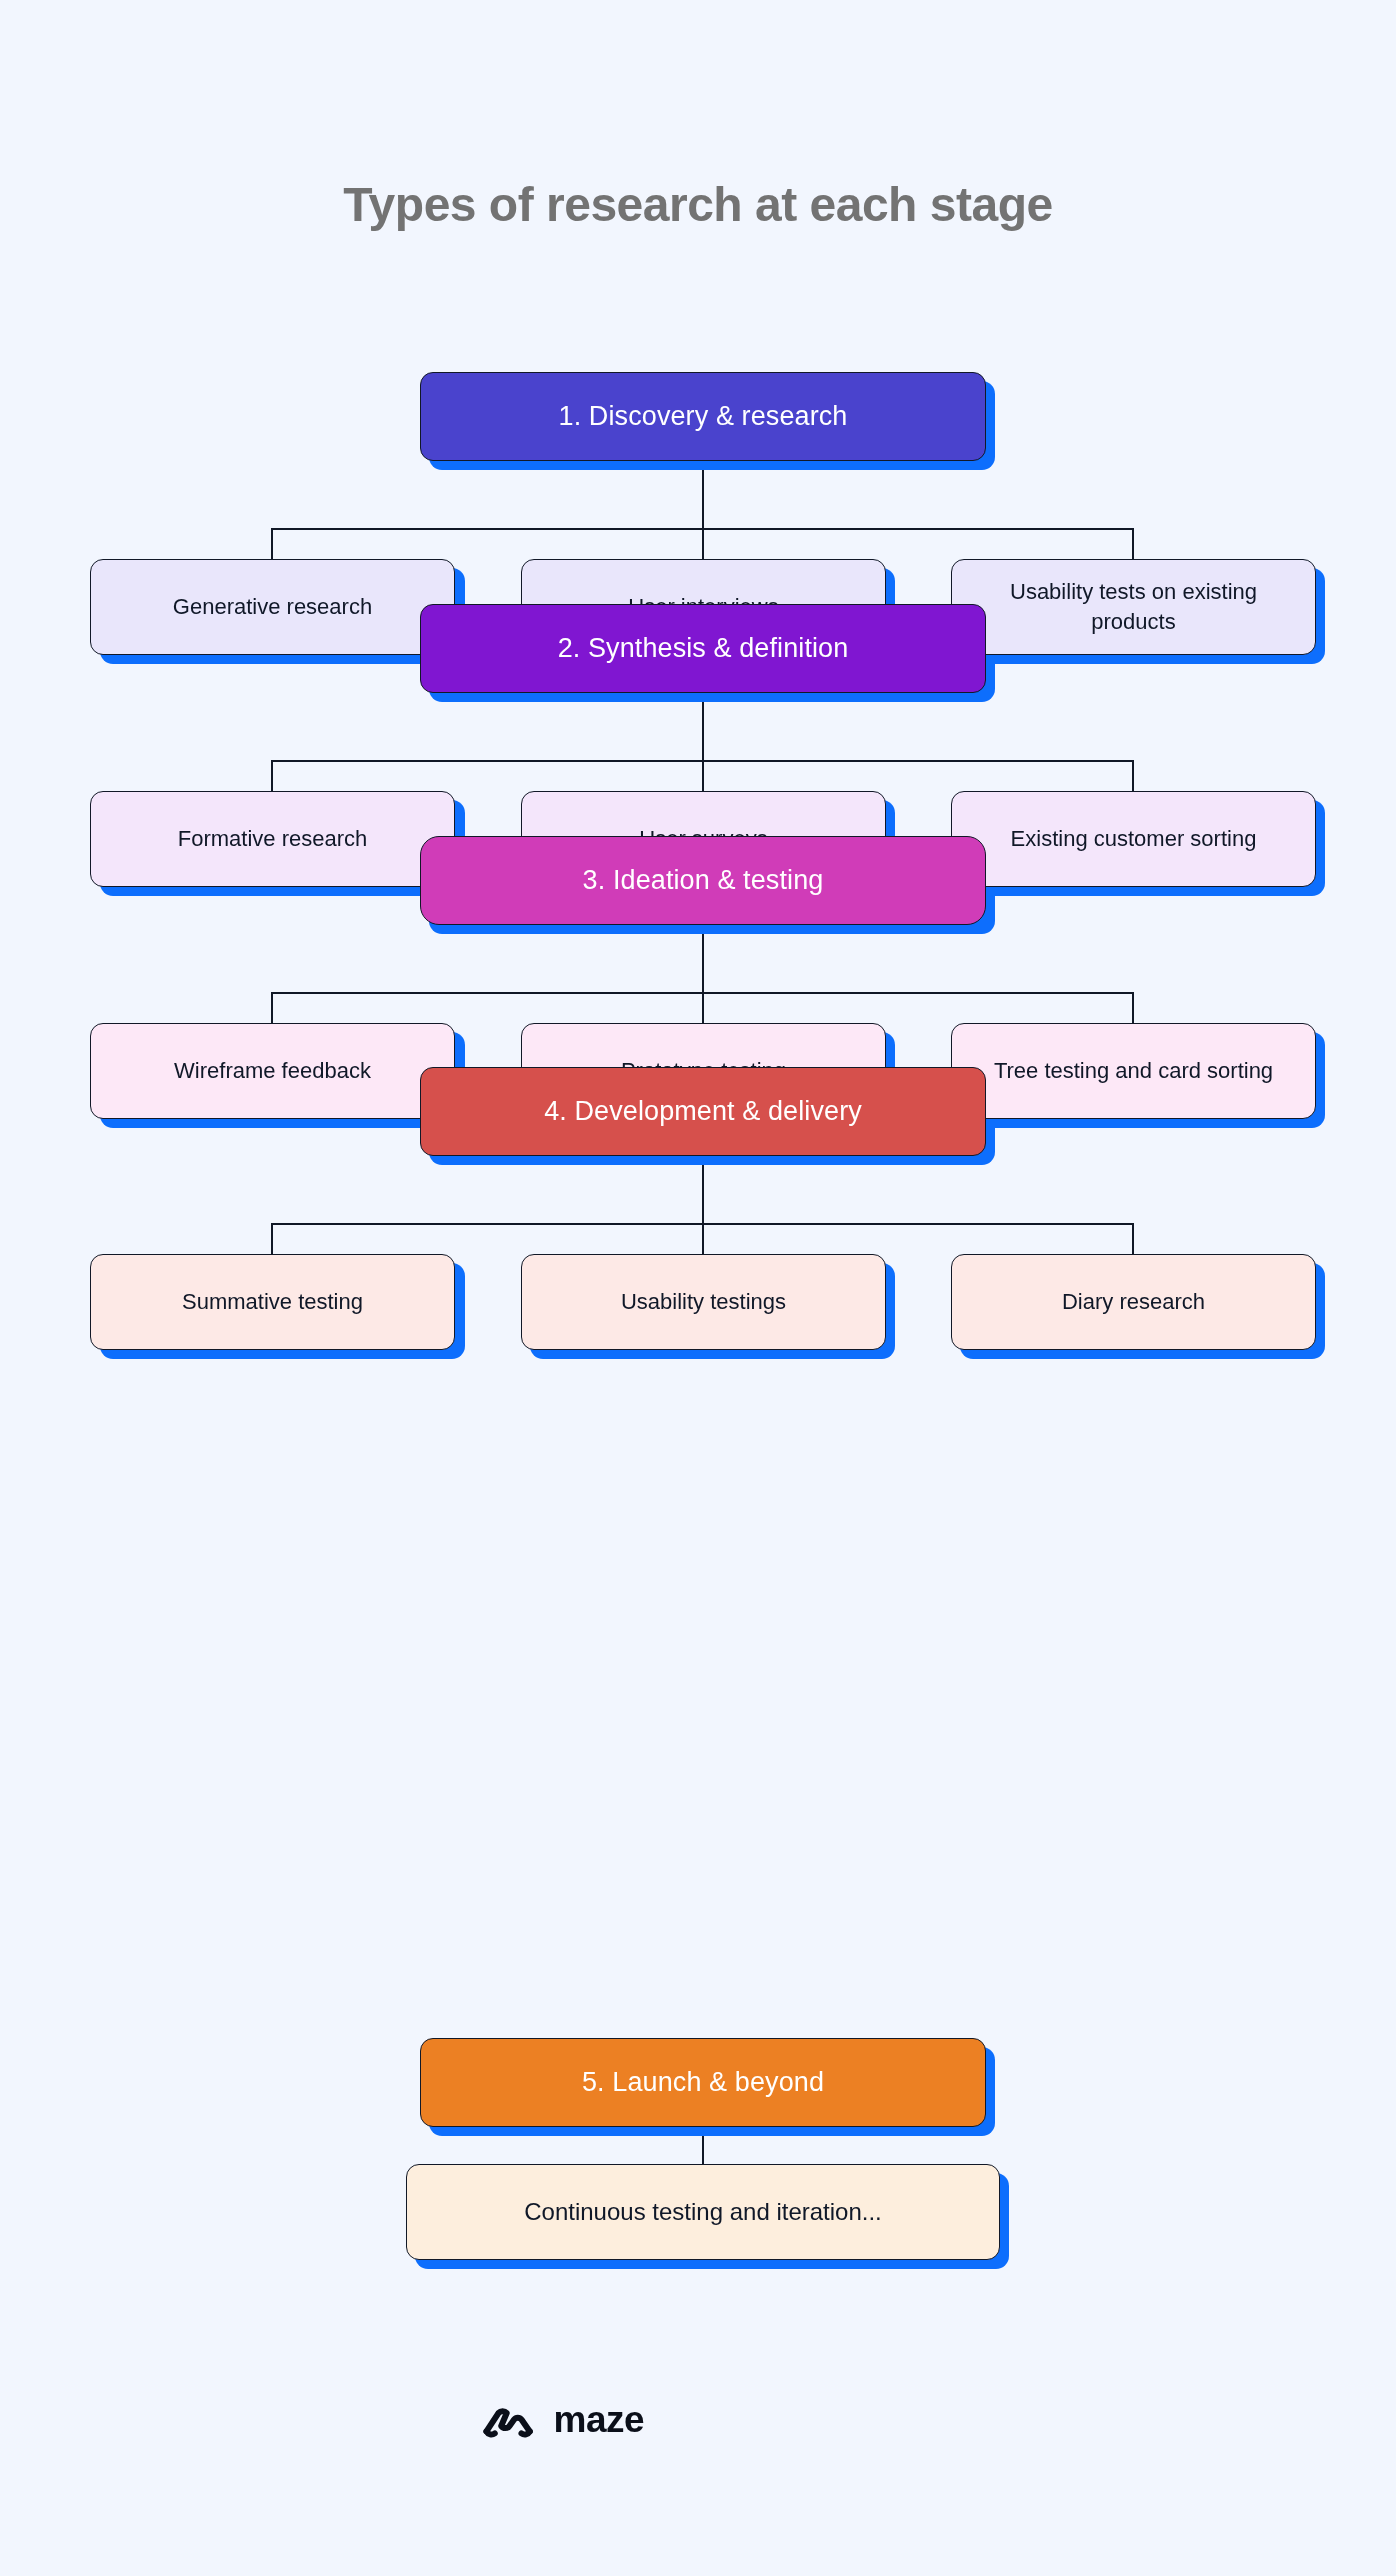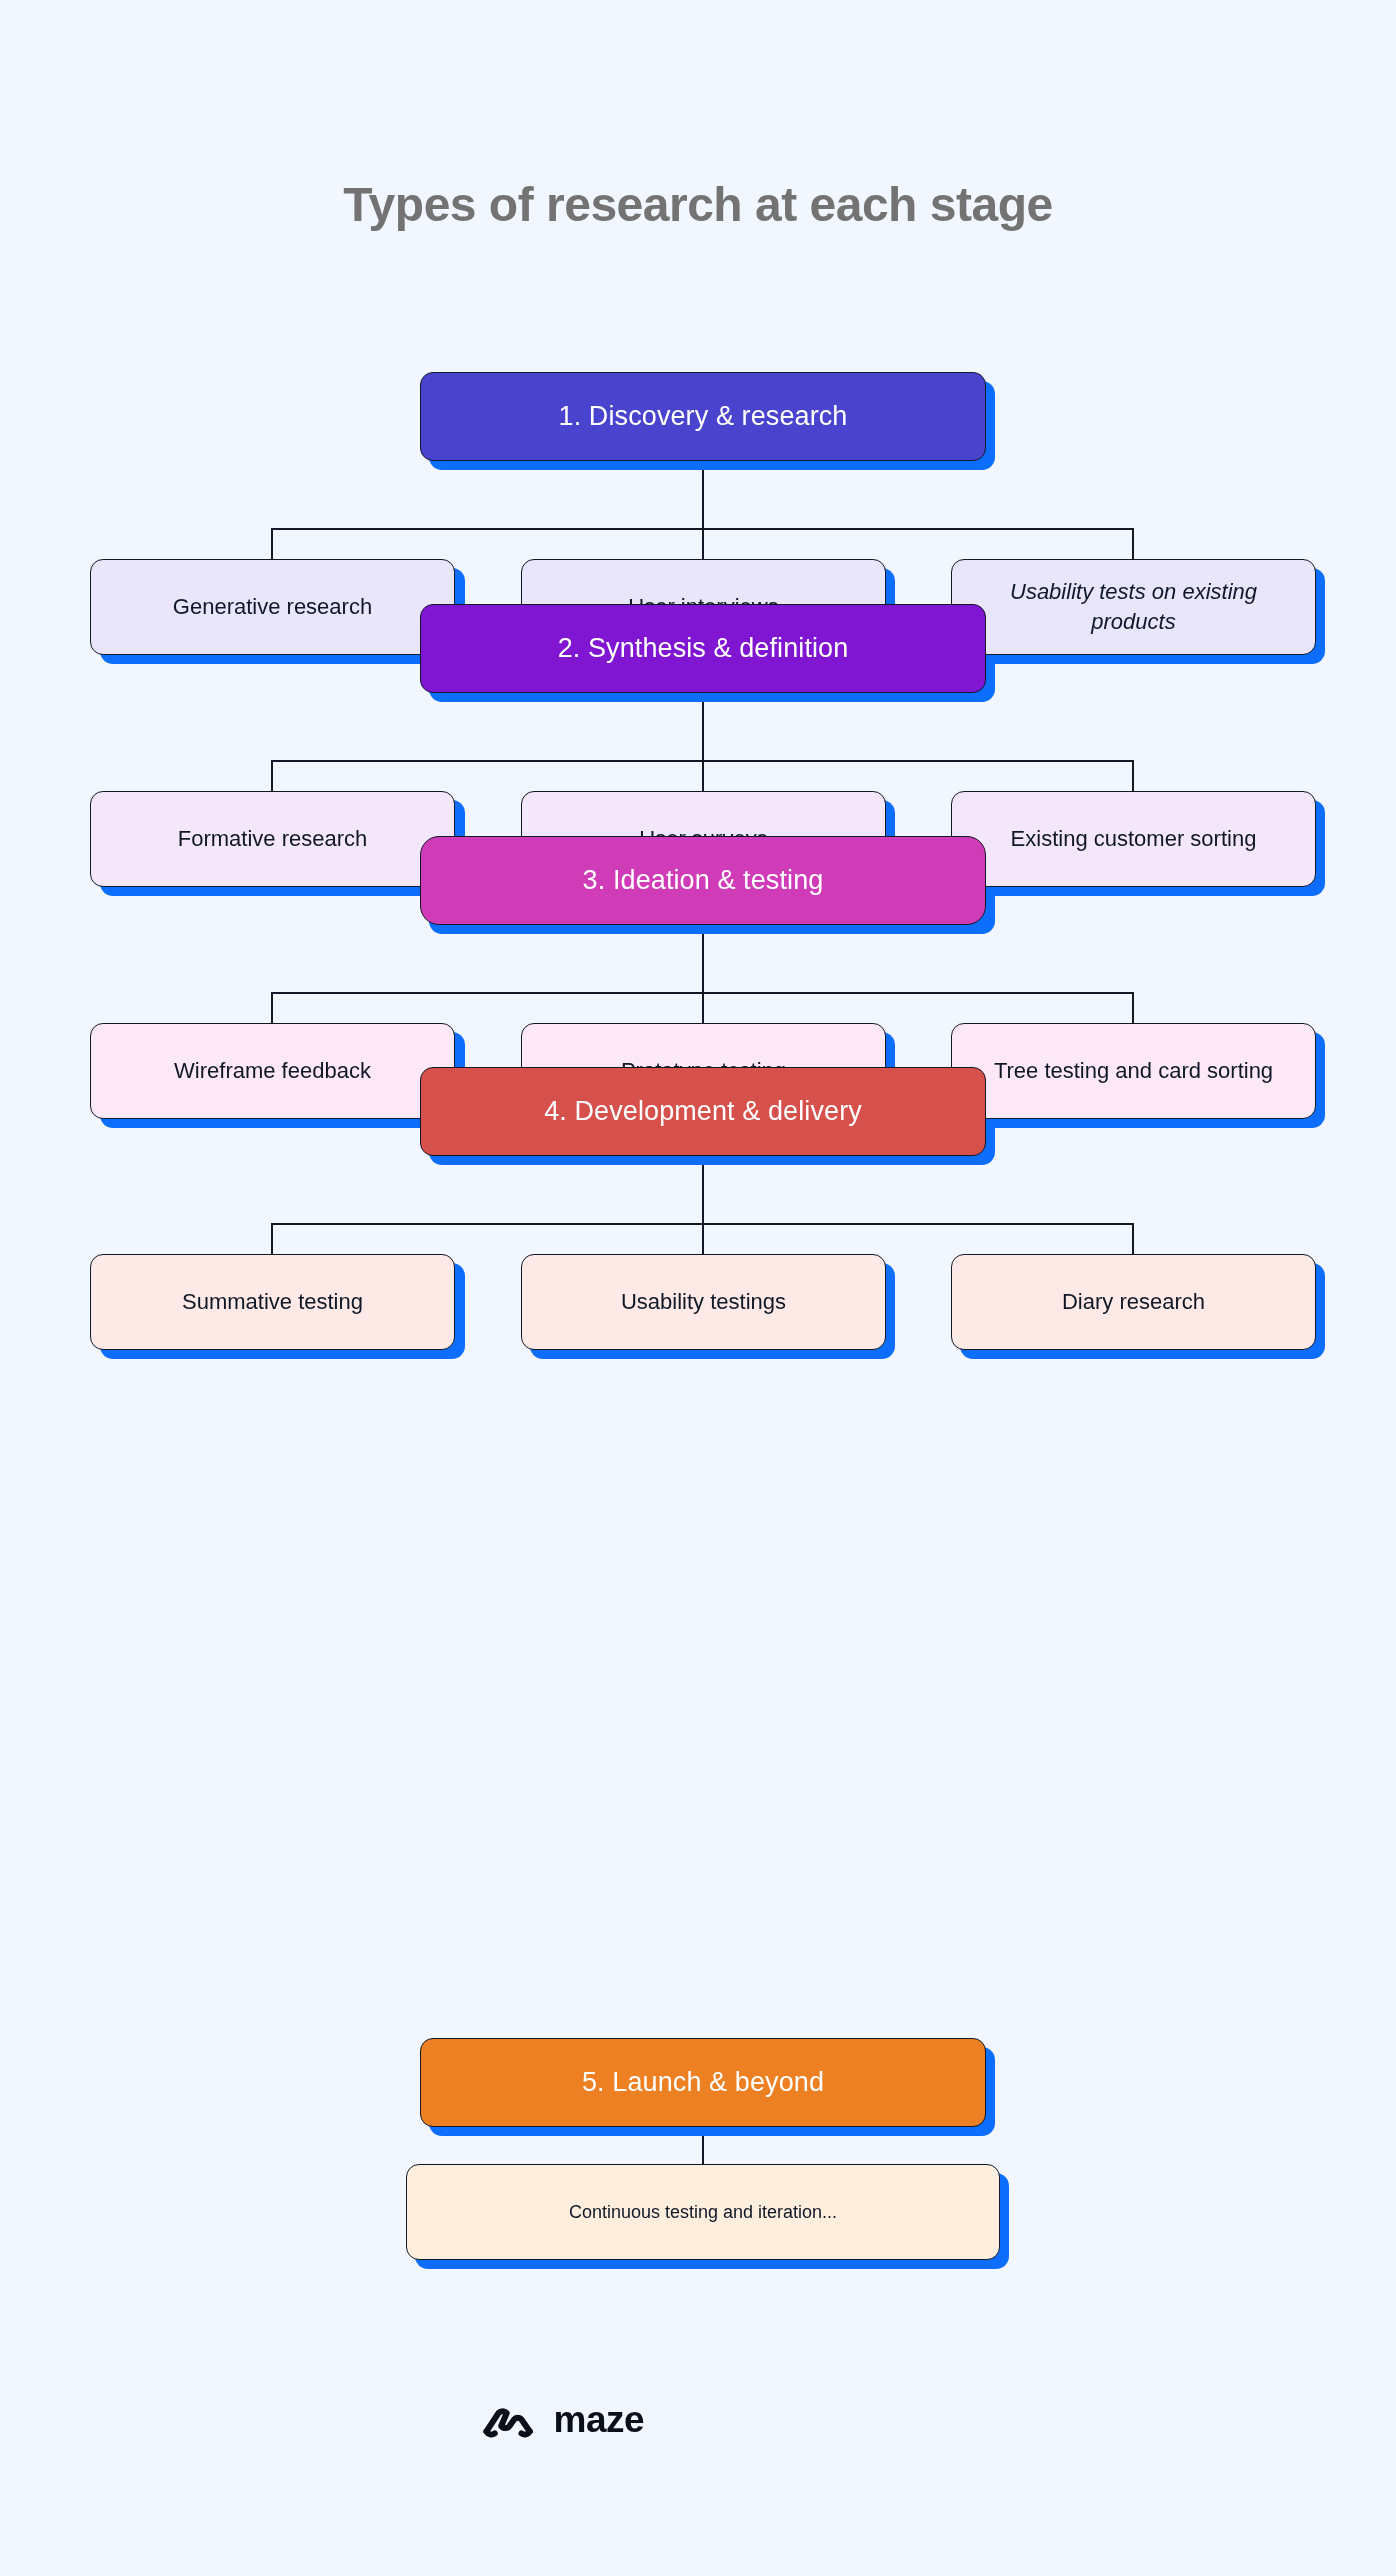--- a/index.html
+++ b/index.html
@@ -101,21 +101,21 @@
   .leaf-2s { left: 530px; }
   .leaf-3  { left: 951px; }
   .leaf-3s { left: 960px; }
 
   
   .leaf-wide {
     left: 406px;
     top: 126px;
     width: 594px;
     height: 96px;
-    font-size: 18px;
+    font-size: 24px;
     color: #101828;
     align-items: center;
   }
   .leaf-wide-shadow {
     left: 415px;
     top: 135px;
     width: 594px;
     height: 96px;
   }
 
@@ -205,21 +205,21 @@
     <div class="box leaf-box leaf-1" style="background:#e9e6fb;">
       <span>Generative research</span>
     </div>
 
     <div class="box-shadow leaf-shadow leaf-2s"></div>
     <div class="box leaf-box leaf-2" style="background:#e9e6fb;">
       <span>User interviews</span>
     </div>
 
     <div class="box-shadow leaf-shadow leaf-3s"></div>
-    <div class="box leaf-box leaf-3" style="background:#e9e6fb;font-style:italic;">
+    <div class="box leaf-box leaf-3" style="background:#e9e6fb;">
       <span>Usability tests on existing products</span>
     </div>
   </div>
 
   <div class="stage-group" style="top:604px;">
     <div class="conn conn-v-main"></div>
     <div class="conn conn-h"></div>
     <div class="conn conn-v-left"></div>
     <div class="conn conn-v-mid"></div>
     <div class="conn conn-v-right"></div>

